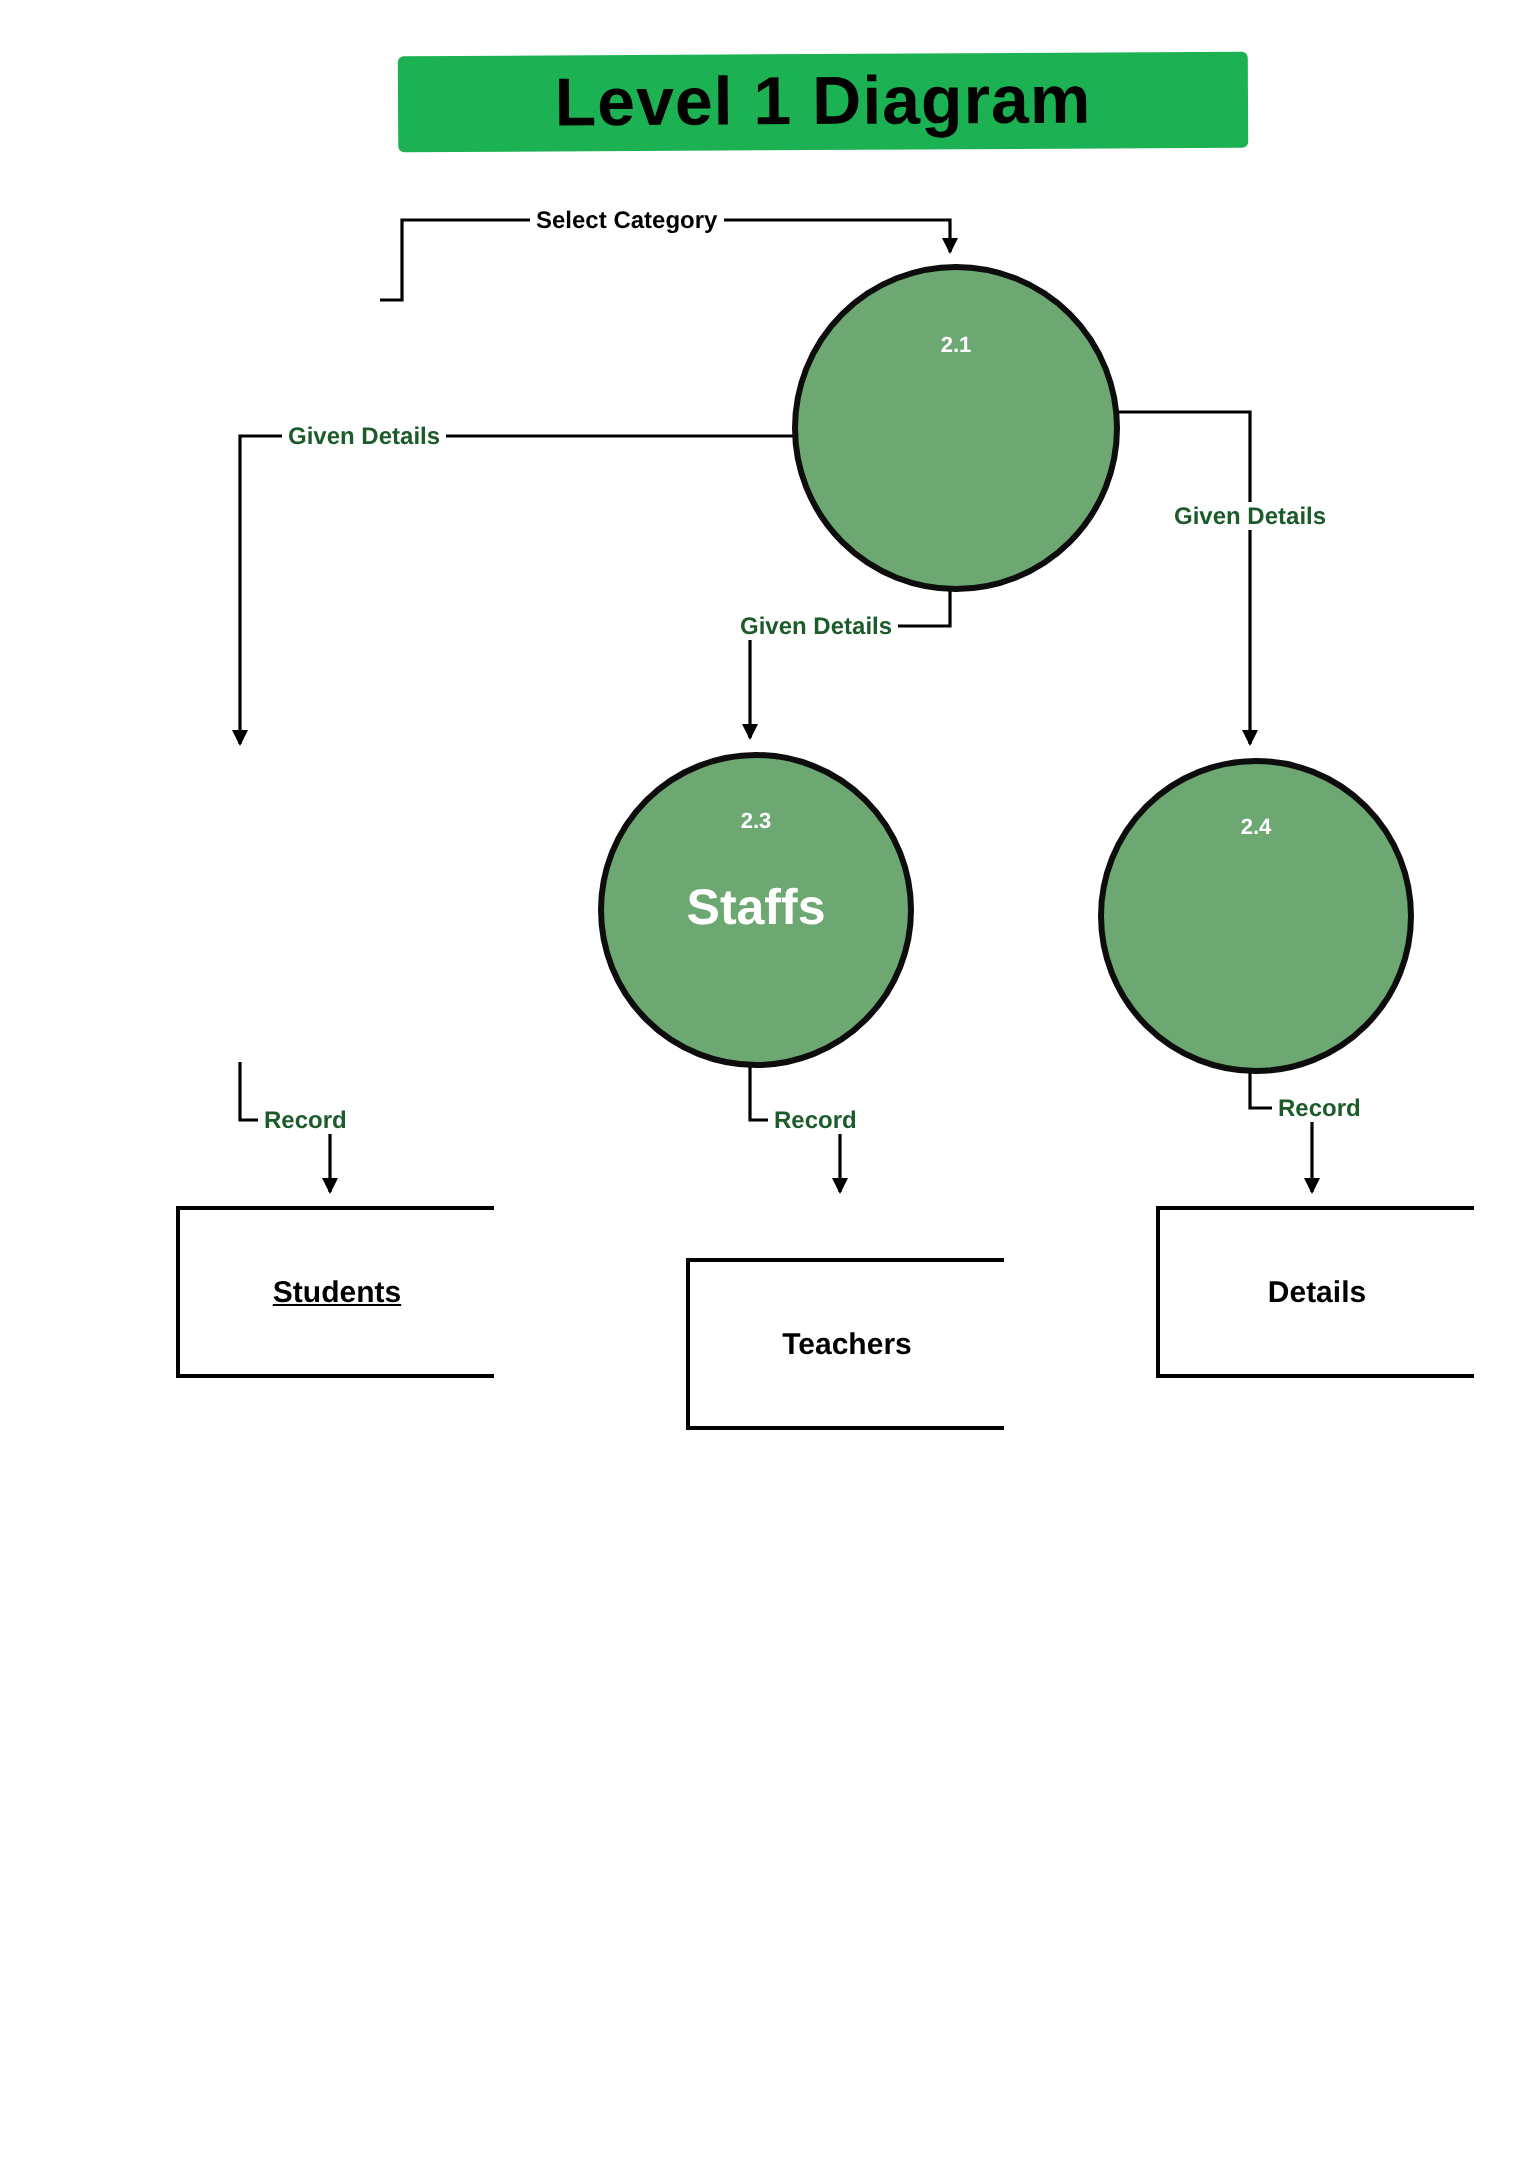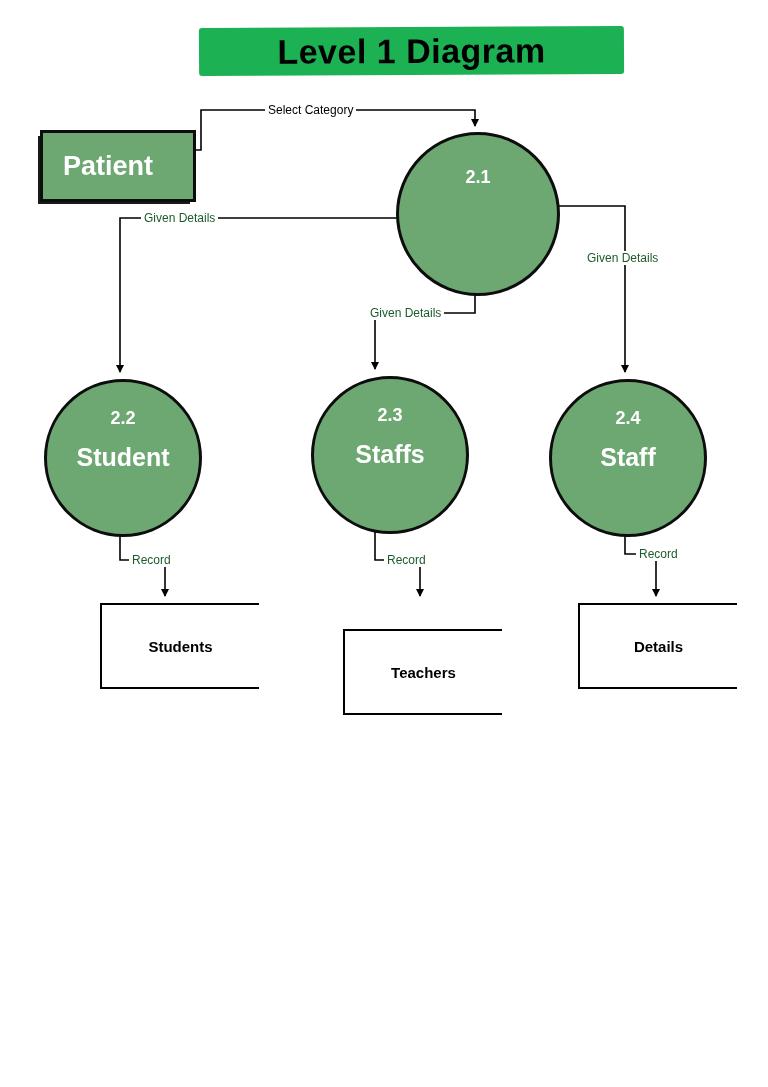--- a/index.html
+++ b/index.html
@@ -26,52 +26,52 @@
   }
   .entity .ename { color:#fff; font-weight:bold; font-size:27px; padding-left:20px; }
 
   .process {
     position:absolute; border-radius:50%;
     background: var(--color-node, #6da873);
     border:3px solid var(--color-outline, #0d0d0d);
   }
   .process .pid {
     position:absolute; left:0; right:0; top:26px; text-align:center;
-    color:#fff; font-weight:bold; font-size:18px;
+    color:#fff; font-weight:bold; font-size:11px;
   }
   .process .pname {
     position:absolute; left:0; right:0; top:50%; transform:translateY(-52%);
     text-align:center; color:#fff; font-weight:bold; font-size:25px; white-space:nowrap;
   }
   .process-category { left:396px; top:132px; width:158px; height:158px; }
   .process-category .pid { top:32px; }
   .process-student  { left:44px;  top:379px; width:152px; height:152px; }
-  .process-teacher  { left:311px; top:376px; width:152px; height:152px; }
+  .process-teacher  { left:299px; top:376px; width:152px; height:152px; }
   .process-staff    { left:549px; top:379px; width:152px; height:152px; }
 
   .flow-label {
-    position:absolute; font-size:12px; font-weight:normal;
+    position:absolute; font-size:12px; font-weight:bold;
     color: var(--color-flow_label, #1c5b2a);
     background:#fff; padding:0 3px; white-space:nowrap; line-height:14px;
   }
   .flow-select   { left:265px; top:103px; color:#000; }
   .flow-gd-student { left:141px; top:211px; }
   .flow-gd-teacher { left:367px; top:306px; }
   .flow-gd-staff   { left:584px; top:251px; }
   .flow-rec-student { left:129px; top:553px; }
   .flow-rec-teacher { left:384px; top:553px; }
   .flow-rec-staff   { left:636px; top:547px; }
 
   .store {
     position:absolute; width:157px; height:82px;
     border:2px solid #000; border-right:none; background:#fff;
     display:flex; align-items:center; justify-content:center;
   }
   .store .sname { font-weight:bold; font-size:15px; color:#000; }
-  .store-students { left:100px;  top:603px; }
+  .store-students { left:88px;  top:603px;text-decoration:underline; }
   .store-teachers { left:343px; top:603px;margin-top:26px; }
   .store-staffs   { left:578px; top:603px; }
 </style>
 </head>
 <body>
 
 <div class="canvas">
 
   <svg class="wires" viewBox="0 0 768 1087">
     <defs>
@@ -92,41 +92,33 @@
 
     <path d="M375,528 L375,560 L420,560 L420,596" fill="none" stroke="#000" stroke-width="1.6" marker-end="url(#arrow)"></path>
 
     <path d="M625,531 L625,554 L656,554 L656,596" fill="none" stroke="#000" stroke-width="1.6" marker-end="url(#arrow)"></path>
   </svg>
 
   <div class="title-strip">
     <span class="title-text">Level 1 Diagram</span>
   </div>
 
-  <div class="entity">
-    <span class="ename">Patient</span>
-  </div>
 
   <div class="process process-category">
     <span class="pid">2.1</span>
   </div>
 
-  <div class="process process-student">
-    <span class="pid">2.2</span>
-    <span class="pname">Student</span>
-  </div>
 
   <div class="process process-teacher">
     <span class="pid">2.3</span>
     <span class="pname">Staffs</span>
   </div>
 
   <div class="process process-staff">
     <span class="pid">2.4</span>
-    <span class="pname">Staff</span>
   </div>
 
   <span class="flow-label flow-select">Select Category</span>
   <span class="flow-label flow-gd-student">Given Details</span>
   <span class="flow-label flow-gd-teacher">Given Details</span>
   <span class="flow-label flow-gd-staff">Given Details</span>
   <span class="flow-label flow-rec-student">Record</span>
   <span class="flow-label flow-rec-teacher">Record</span>
   <span class="flow-label flow-rec-staff">Record</span>
 

